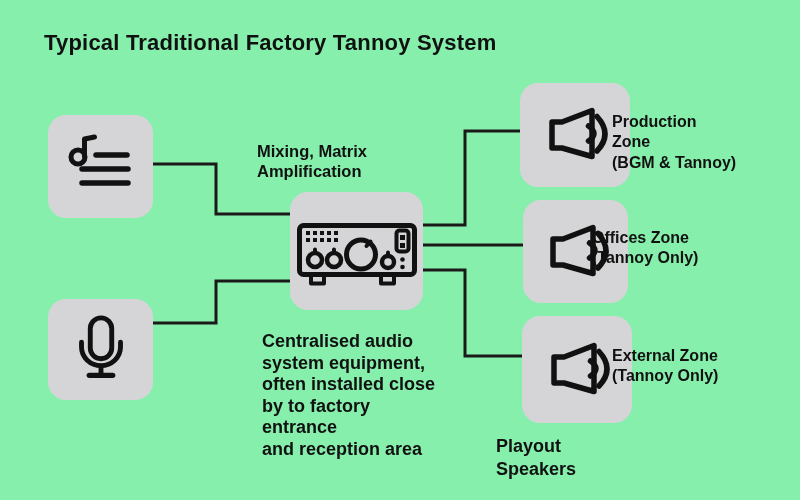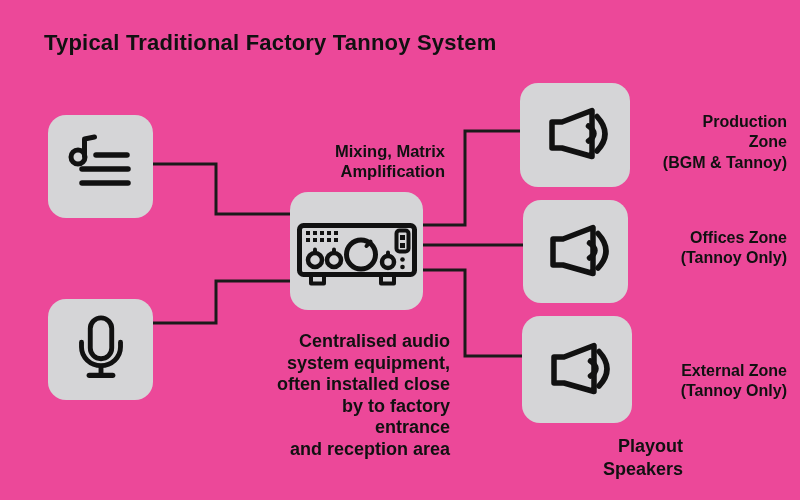--- a/index.html
+++ b/index.html
@@ -1,29 +1,29 @@
 <!DOCTYPE html>
 <html><head>
 <meta charset="utf-8">
 <style>
   html,body{margin:0;padding:0;background:#fff;}
   #stage{
-    position:relative;width:800px;height:500px;background:#ec4899;
+    position:relative;width:800px;height:500px;background:#86efac;
     font-family:"Liberation Sans",sans-serif;color:#111;overflow:hidden;
   }
   .title{
     position:absolute;left:44px;top:30px;font-size:22px;font-weight:bold;
     letter-spacing:.2px;white-space:nowrap;
   }
   .node{
     position:absolute;background:#d5d5d7;border-radius:18px;z-index:2;
     display:flex;align-items:center;justify-content:center;
   }
   .lbl{
-    position:absolute;font-weight:bold;text-align:right;color:#111;
+    position:absolute;font-weight:bold;text-align:left;color:#111;
     white-space:pre-line;z-index:3;
   }
   .node-lbl{font-size:18px;line-height:1.25;}
   .mixer-title{font-size:16.5px;line-height:1.22;}
   .caption{font-size:18px;line-height:1.2;}
   .zone-lbl{font-size:16px;line-height:1.28;}
   svg.wires{position:absolute;left:0;top:0;z-index:1;}
   .icon svg{display:block;}
 </style>
 </head>
@@ -59,21 +59,21 @@
     <span class="icon">
       <svg width="78" height="78" viewBox="0 0 80 80" fill="none" stroke="#111" stroke-linecap="round" stroke-linejoin="round">
         <rect x="29" y="7" width="22" height="42" rx="11" stroke-width="5"></rect>
         <path d="M20 32 v5 a20 19 0 0 0 40 0 v-5" stroke-width="5"></path>
         <line x1="40" y1="57" x2="40" y2="64" stroke-width="5"></line>
         <line x1="28" y1="66" x2="52" y2="66" stroke-width="5.5"></line>
       </svg>
     </span>
   </div>
 
-  <div class="lbl mixer-title" style="left:275px;top:141px;width:170px;">Mixing, Matrix
+  <div class="lbl mixer-title" style="left:257px;top:141px;width:170px;">Mixing, Matrix
 Amplification</div>
   <div class="node" style="left:290px;top:192px;width:133px;height:118px;">
     <span class="icon" style="transform:translateY(5px);">
       <svg width="120" height="66" viewBox="0 0 120 66" fill="none" stroke="#111" stroke-linecap="round" stroke-linejoin="round">
         <rect x="2.5" y="2.5" width="115" height="49" rx="4" stroke-width="5"></rect>
         <rect x="14" y="51.5" width="13" height="9" stroke-width="4"></rect>
         <rect x="84" y="51.5" width="13" height="9" stroke-width="4"></rect>
         <g fill="#111" stroke="none">
           <rect x="9" y="8" width="4" height="4"></rect>
             <rect x="16" y="8" width="4" height="4"></rect>
@@ -125,31 +125,31 @@
 
   <div class="node" style="left:523px;top:200px;width:105px;height:103px;">
     <span class="icon">
       <svg width="80" height="80" viewBox="0 0 80 80" fill="none" stroke="#111" stroke-linecap="round" stroke-linejoin="round">
         <path d="M17 27 L27 27 L57 15.5 L57 61.5 L27 53 L17 53 Z" stroke-width="5.5"></path>
         <path d="M53.5 31 Q64.5 38.5 53.5 46" stroke-width="5.5"></path>
         <path d="M62 21.5 Q78 39 62 56" stroke-width="5.5"></path>
       </svg>
     </span>
   </div>
-  <div class="lbl zone-lbl" style="left:612px;top:228px;width:175px;">Offices Zone
+  <div class="lbl zone-lbl" style="left:592px;top:228px;width:175px;">Offices Zone
 (Tannoy Only)</div>
 
   <div class="node" style="left:522px;top:316px;width:110px;height:107px;">
     <span class="icon">
       <svg width="80" height="80" viewBox="0 0 80 80" fill="none" stroke="#111" stroke-linecap="round" stroke-linejoin="round">
         <path d="M17 27 L27 27 L57 15.5 L57 61.5 L27 53 L17 53 Z" stroke-width="5.5"></path>
         <path d="M53.5 31 Q64.5 38.5 53.5 46" stroke-width="5.5"></path>
         <path d="M62 21.5 Q78 39 62 56" stroke-width="5.5"></path>
       </svg>
     </span>
   </div>
-  <div class="lbl zone-lbl" style="left:612px;top:361px;width:175px;">External Zone
+  <div class="lbl zone-lbl" style="left:612px;top:346px;width:175px;">External Zone
 (Tannoy Only)</div>
 
-  <div class="lbl node-lbl" style="left:518px;top:435px;width:165px;">Playout
+  <div class="lbl node-lbl" style="left:496px;top:435px;width:165px;">Playout
 Speakers</div>
 
 </div>
 
 </body></html>

